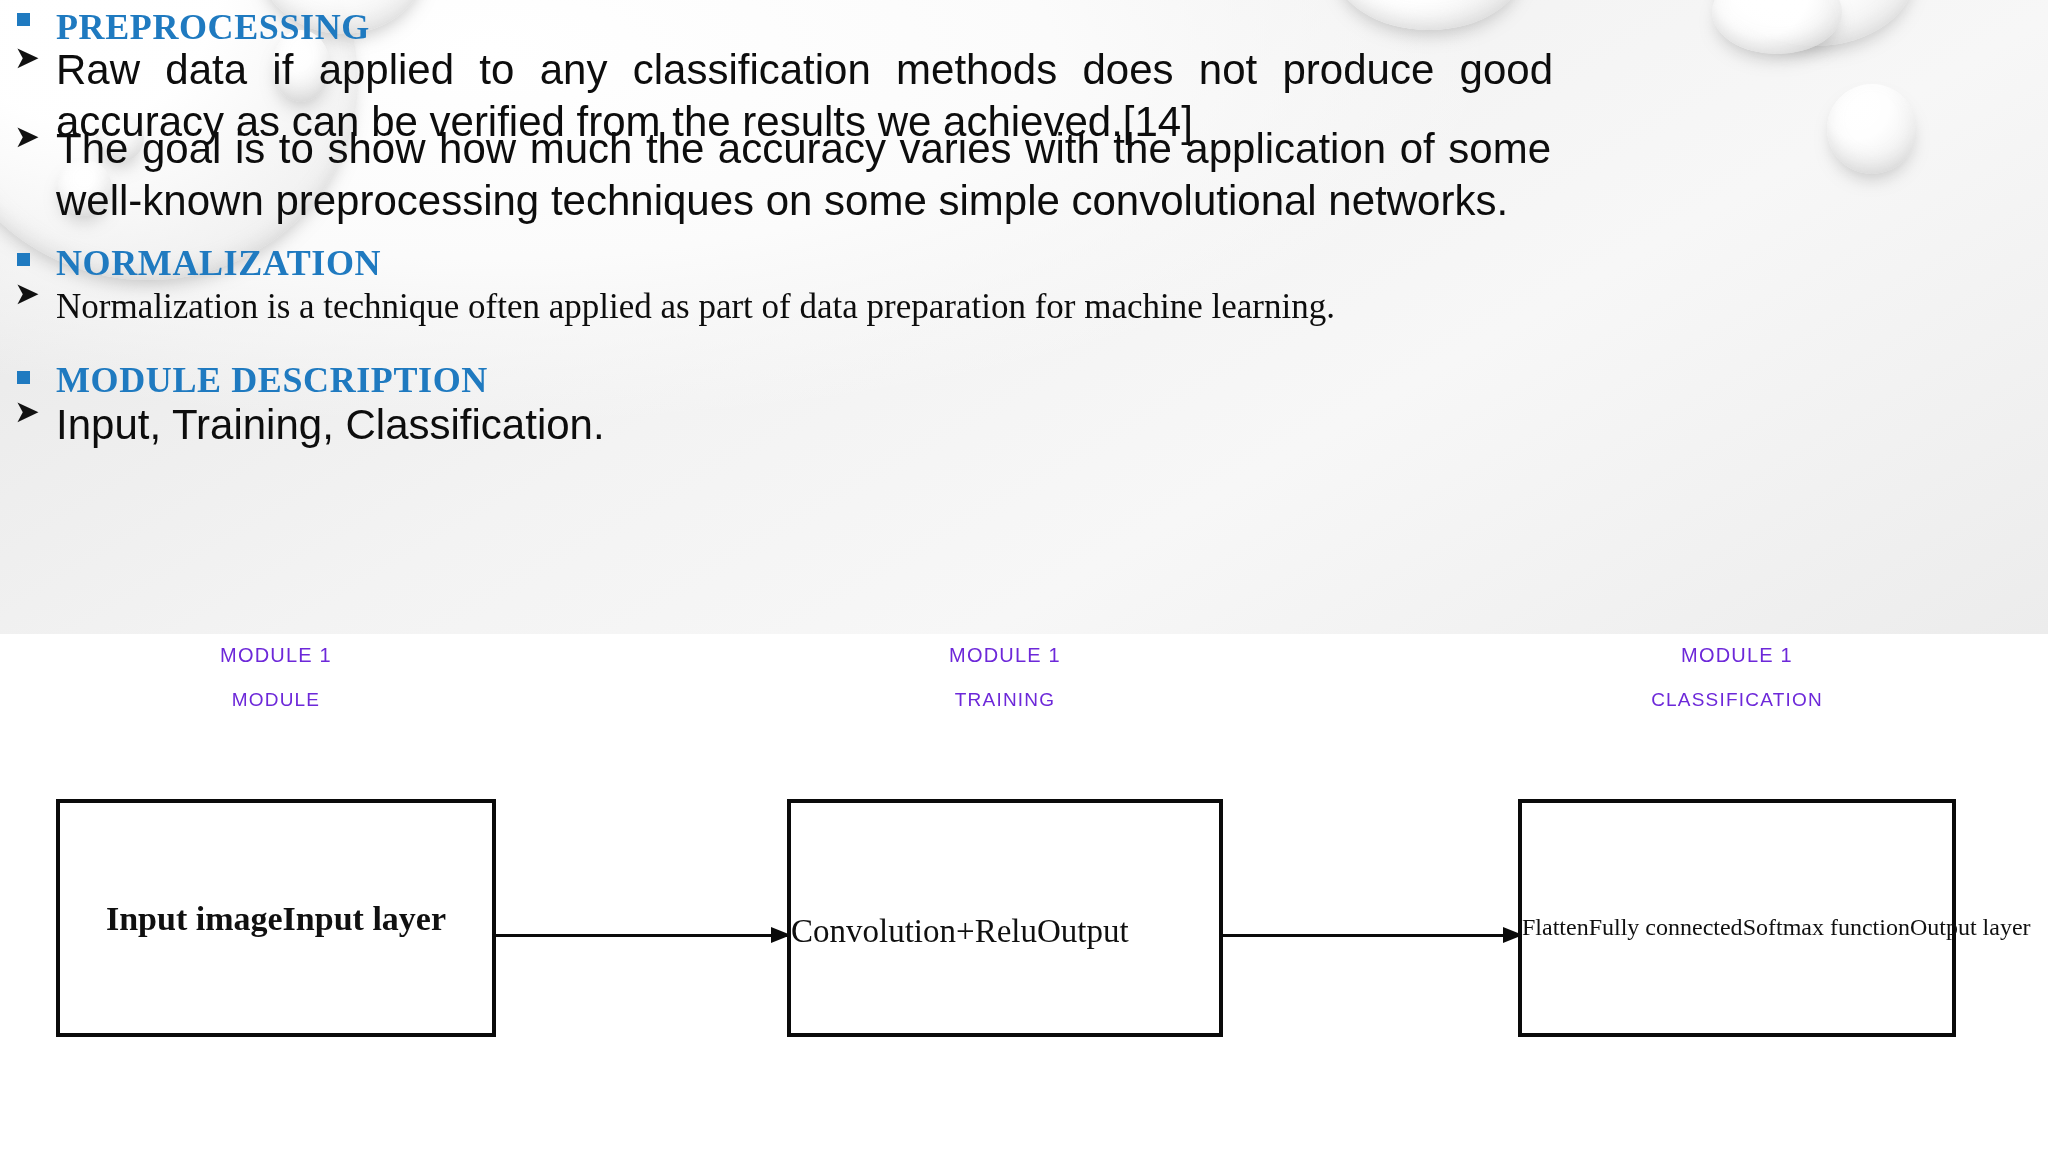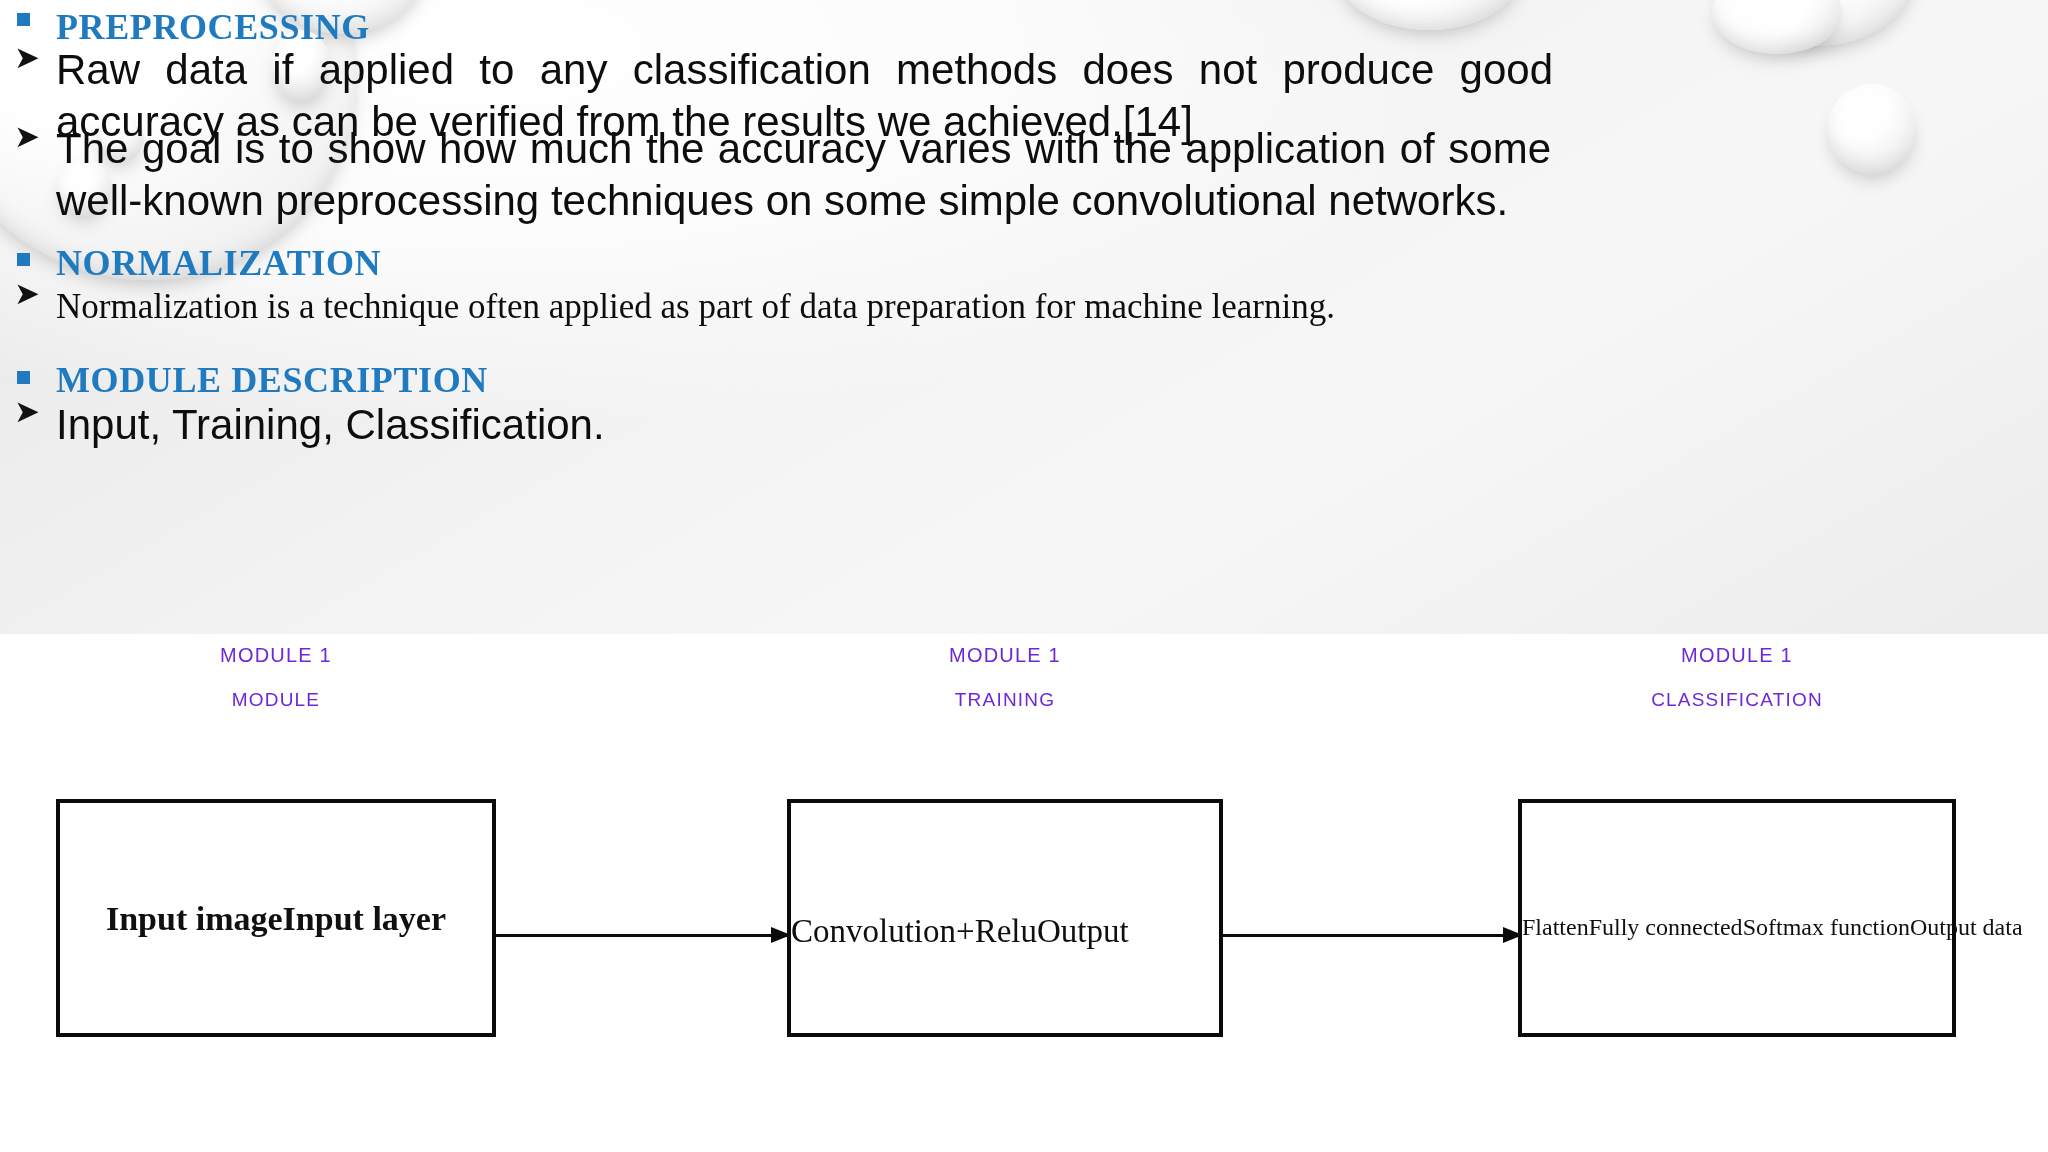--- a/index.html
+++ b/index.html
@@ -246,17 +246,17 @@
       <div class="line">Convolution+Relu</div>
       <div class="line">Output</div>
     </div>
 
     <div class="connector conn2"></div>
 
     <div class="dia-box box3">
       <div class="line">Flatten</div>
       <div class="line">Fully connected</div>
       <div class="line">Softmax function</div>
-      <div class="line">Output data</div>
+      <div class="line">Output layer</div>
     </div>
 
   </div>
 </div>
 
 </body></html>

